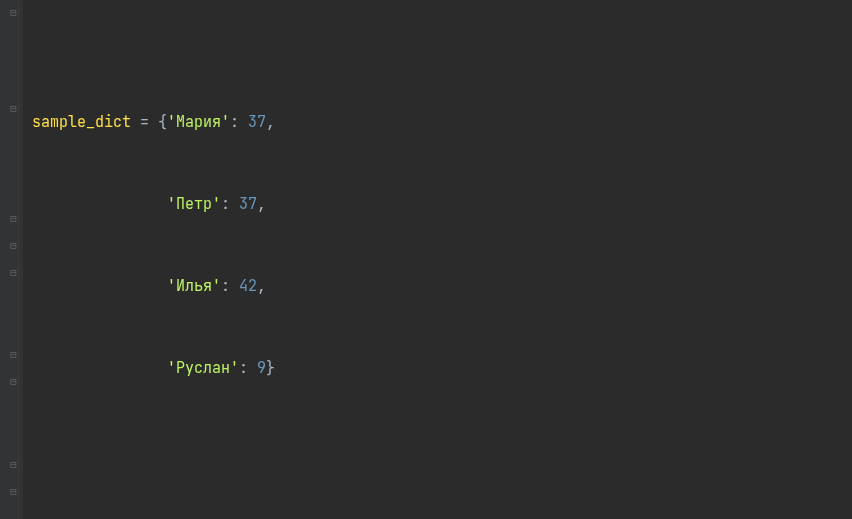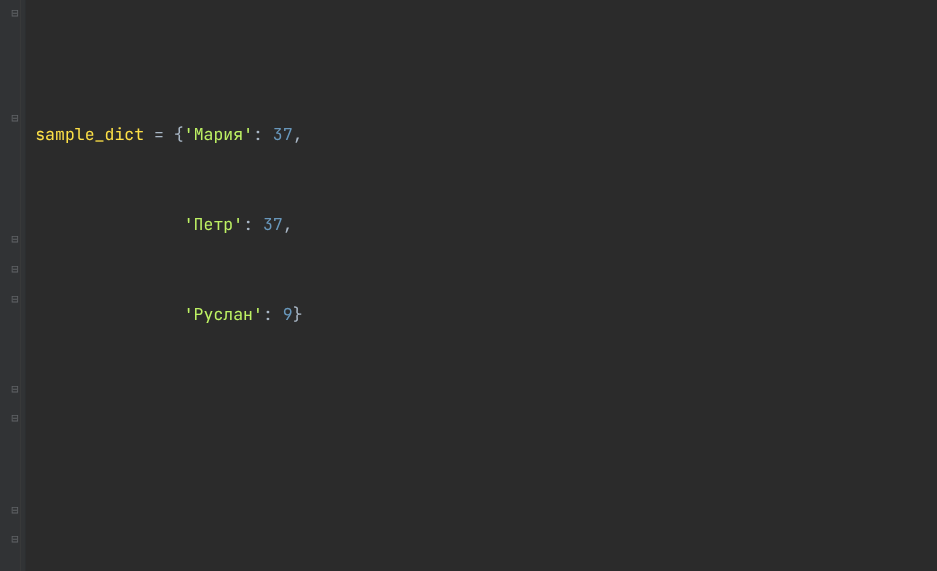--- a/index.html
+++ b/index.html
@@ -56,20 +56,21 @@
     <span class="fold" style="top:240px">⊟</span>
     <span class="fold" style="top:267px">⊟</span>
     <span class="fold" style="top:349px">⊟</span>
     <span class="fold" style="top:376px">⊟</span>
     <span class="fold" style="top:459px">⊟</span>
     <span class="fold" style="top:486px">⊟</span>
   </div>
 
   <span class="line"><span class="id">sample_dict</span><span class="op"> = {</span><span class="str">'Мария'</span><span class="pun">: </span><span class="num">37</span><span class="pun">,</span></span>
   <span class="line"><span>               </span><span class="str">'Петр'</span><span class="pun">: </span><span class="num">37</span><span class="pun">,</span></span>
+  <span class="line"><span>               </span><span class="str">'Илья'</span><span class="pun">: </span><span class="num">42</span><span class="pun">,</span></span>
   <span class="line"><span>               </span><span class="str">'Руслан'</span><span class="pun">: </span><span class="num">9</span><span class="pun">}</span></span>
   <span class="line"> </span>
   <span class="line"></span>
   
   
   
   
   
   
   

